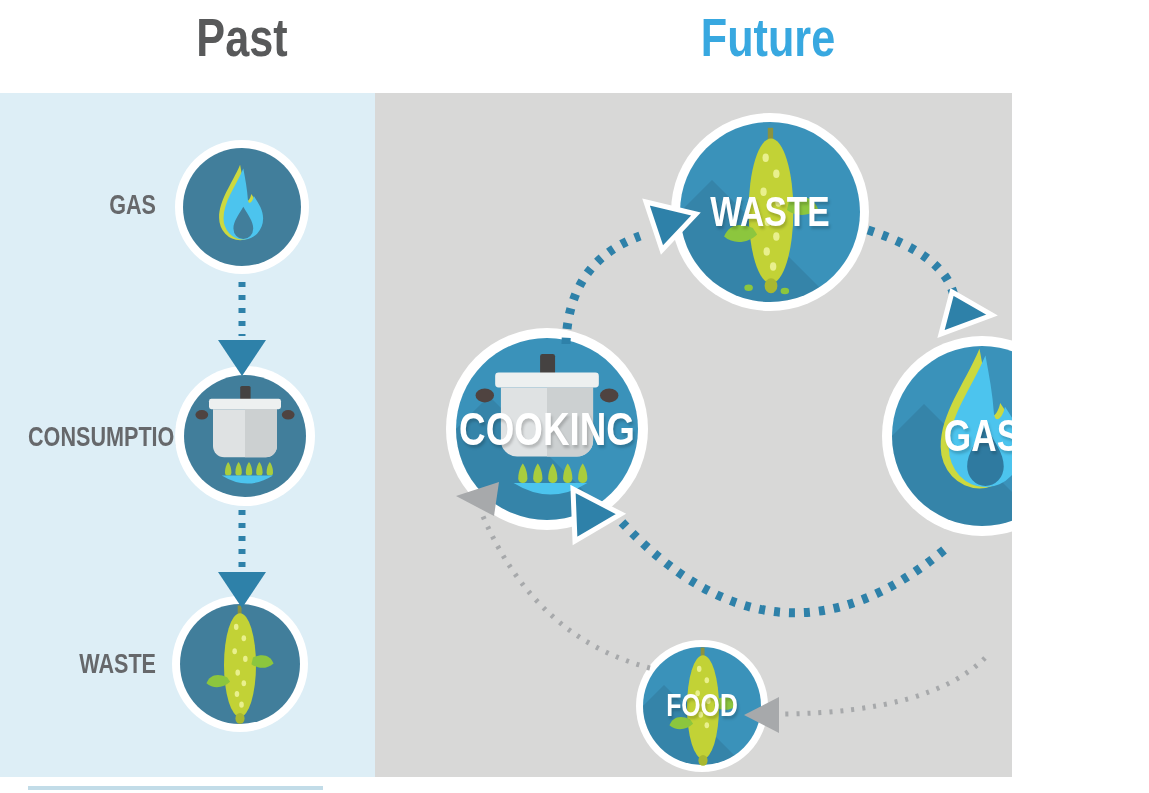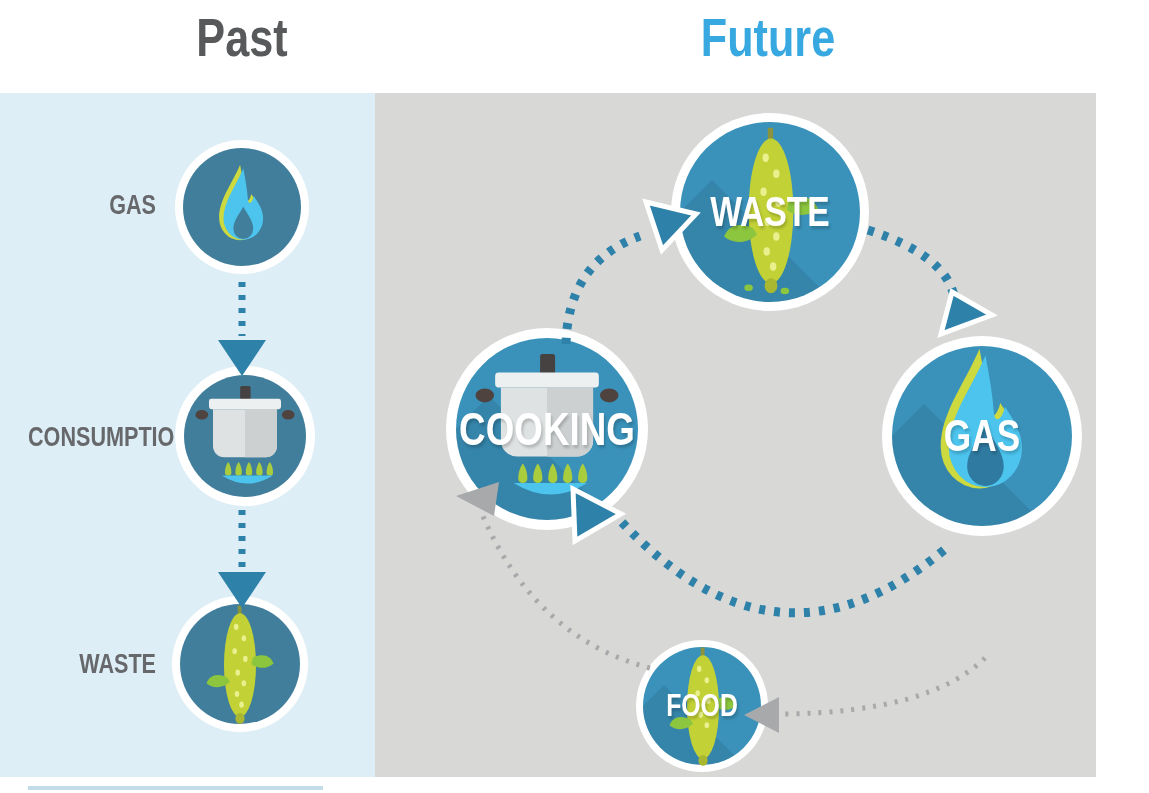--- a/index.html
+++ b/index.html
@@ -1,16 +1,16 @@
 <!DOCTYPE html>
 <html><head>
 <meta charset="utf-8">
 <style>
   html,body{margin:0;padding:0;background:#ffffff;}
-  .stage{position:relative;width:1096px;height:793px;background:#ffffff;overflow:hidden;
+  .stage{position:relative;width:1012px;height:793px;background:#ffffff;overflow:hidden;
          font-family:"Liberation Sans", sans-serif;text-decoration:underline;}
 
   
   .hdr{position:absolute;top:6px;width:300px;text-align:center;font-size:54px;font-weight:bold;
        transform:scaleX(0.8);letter-spacing:0px;}
   .hdr.past{left:92px;color:#58595a;}
   .hdr.future{left:618px;color:#38a8e0;}
 
   
   .panel{position:absolute;top:93px;height:684px;}

